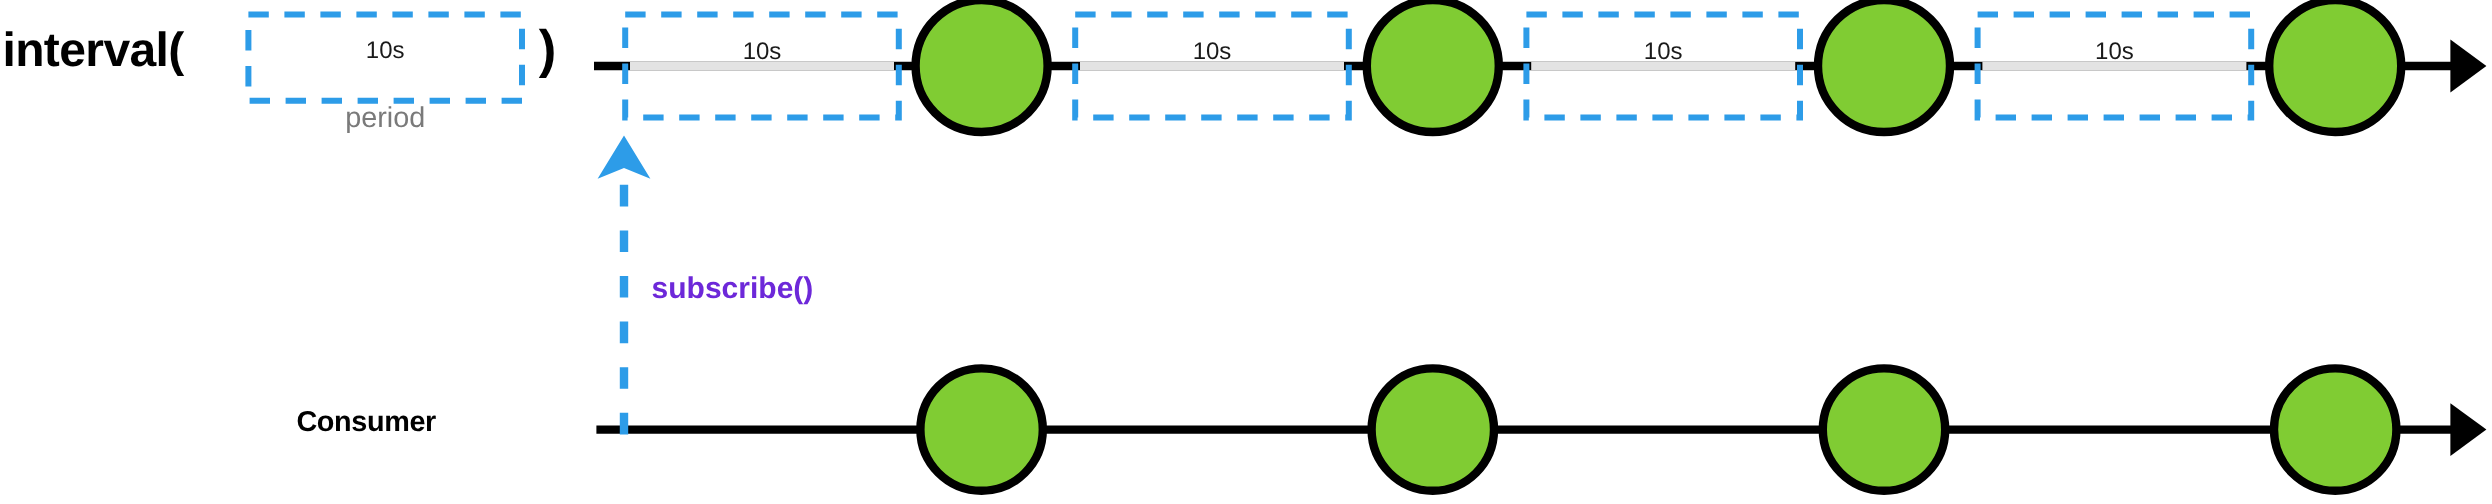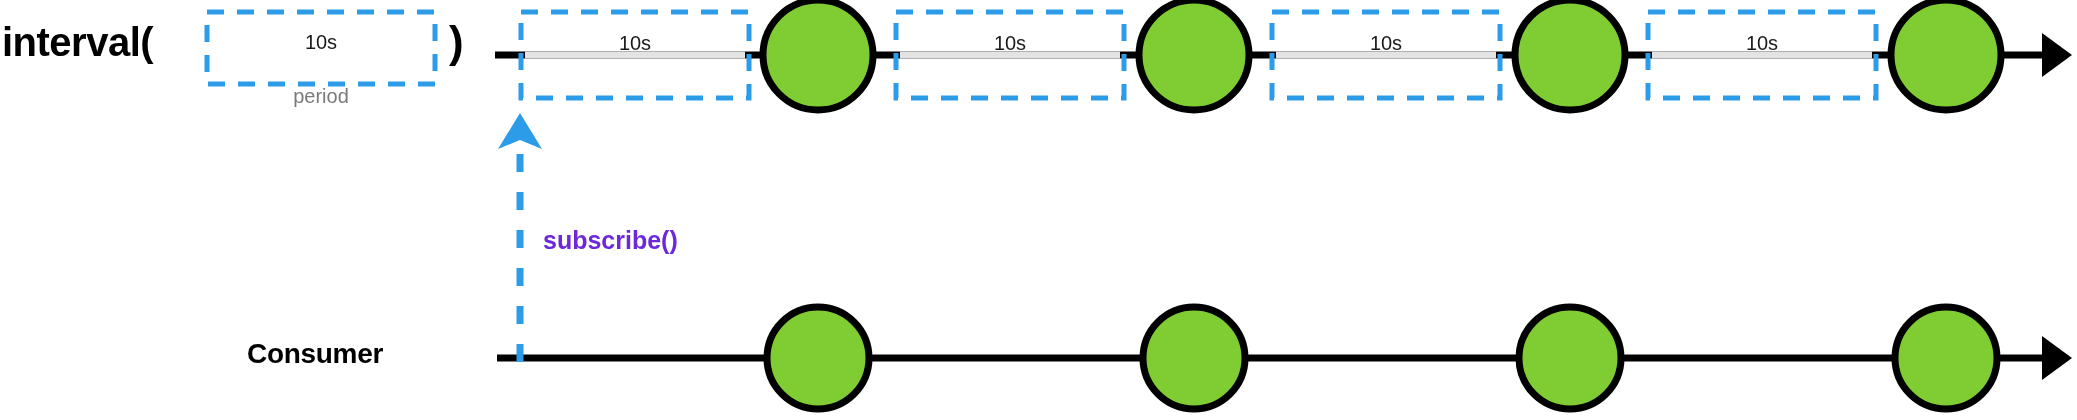--- a/index.html
+++ b/index.html
@@ -18,32 +18,32 @@
   }
   .paren-close{
     font-size:44px;font-weight:bold;color:#000000;
     left:449px;top:17px;
   }
   .period-val{
     font-size:20px;color:#1a1a1a;left:207px;top:31px;width:228px;
     text-align:center;
   }
   .period-cap{
-    font-size:20px;color:#7a7a7a;left:207px;top:85px;width:228px;
+    font-size:24px;color:#7a7a7a;left:207px;top:85px;width:228px;
     text-align:center;
   }
   .tick-lbl{
     font-size:20px;color:#1a1a1a;text-align:center;top:32px;
   }
   .subscribe-lbl{
     font-size:25px;font-weight:bold;color:#6d28d9;
     left:543px;top:226px;
   }
   .consumer-lbl{
-    font-size:28px;font-weight:bold;color:#000000;
+    font-size:24px;font-weight:bold;color:#000000;
     left:247px;top:338px;letter-spacing:-0.3px;
   }
 </style>
 </head>
 <body>
 
 <div id="stage">
 
   <svg id="canvas" viewBox="0 0 2077 420">
     <defs>

